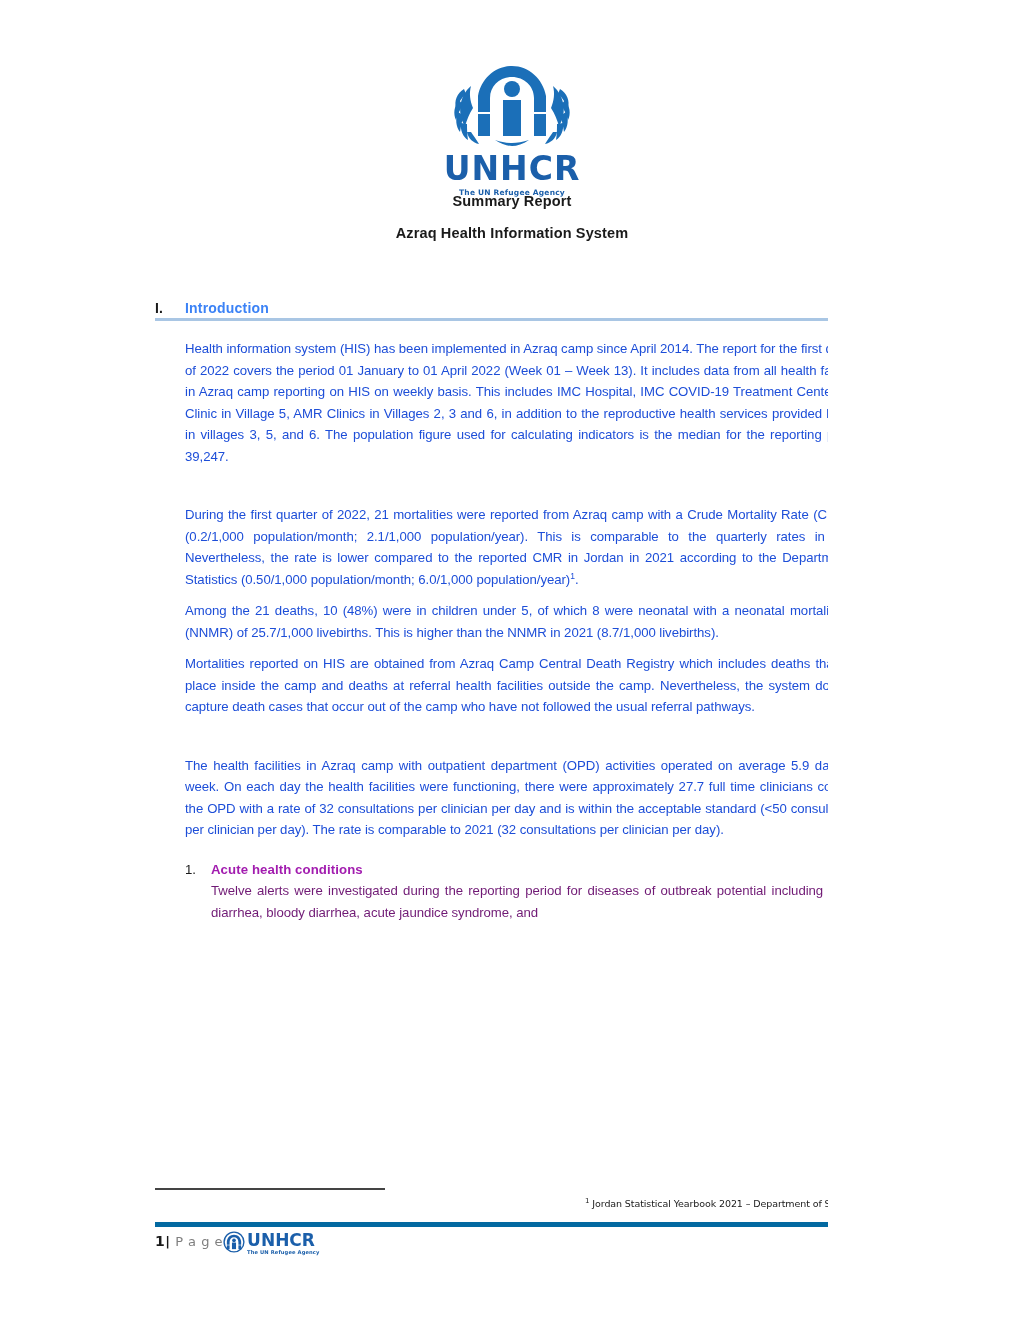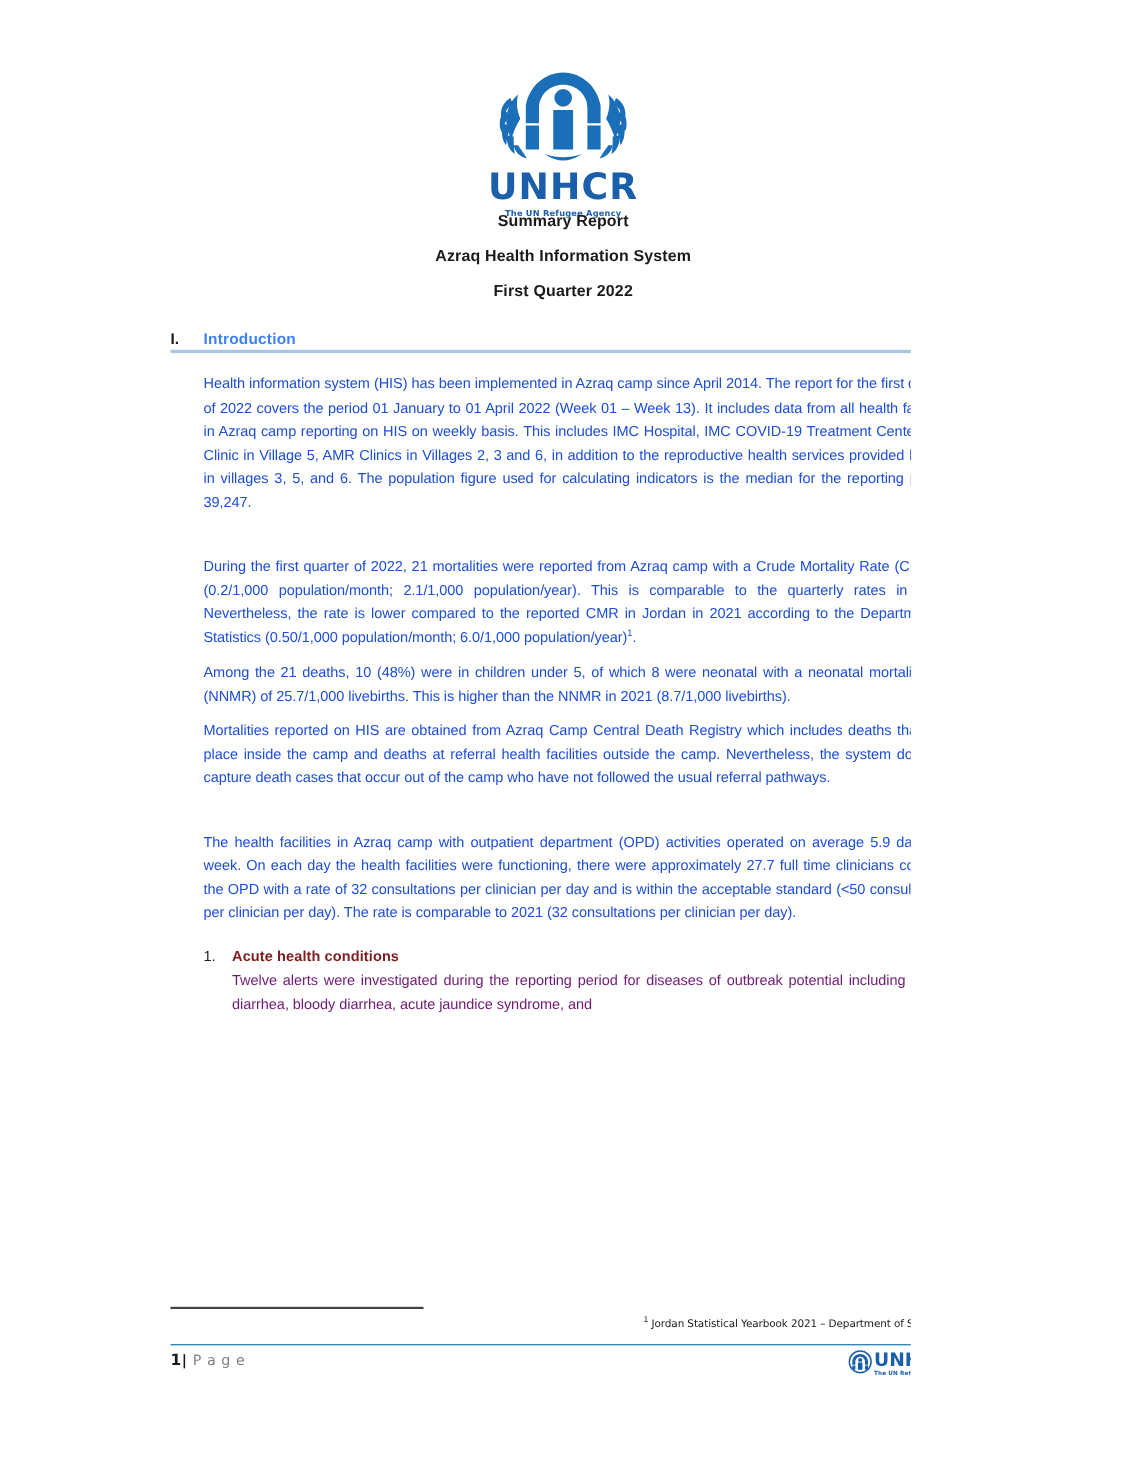--- a/index.html
+++ b/index.html
@@ -122,21 +122,21 @@
     flex: 0 0 26px;
     font-size: 13.2px;
     line-height: 21.5px;
     color: #1a1a1a;
   }
   .num-body { flex: 1 1 auto; }
   .num-title {
     font-size: 13.2px;
     font-weight: bold;
     line-height: 21.5px;
-    color: #7f1d1d;
+    color: #a21caf;
     letter-spacing: 0.1px;
   }
   .num-text {
     font-size: 13.2px;
     line-height: 21.5px;
     text-align: justify;
     color: #701a75;
     letter-spacing: -0.05px;
   }
 
@@ -165,25 +165,24 @@
     vertical-align: super;
     line-height: 0;
   }
 
   
   .footer {
     position: absolute;
     left: 155px;
     top: 1222px;
     width: 712px;
-    border-top: 1px solid #0369a1;
+    border-top: 5px solid #0369a1;
     padding-top: 6px;
     display: flex;
     align-items: flex-start;
-    justify-content: space-between;
   }
   .page-num {
     font-family: "DejaVu Sans", sans-serif;
     font-size: 13px;
     color: #7f7f7f;
     letter-spacing: 0.5px;
   }
   .page-num .pg {
     font-weight: bold;
     color: #1a1a1a;
@@ -256,21 +255,20 @@
         </g>
       </svg>
     </div>
     <div class="logo-wordmark">UNHCR</div>
     <div class="logo-tagline">The UN Refugee Agency</div>
   </div>
 
   <div class="title-block">
     <div class="title-line">Summary Report</div>
     <div class="title-line">Azraq Health Information System</div>
-    <div class="title-line">First Quarter 2022</div>
   </div>
 
   <div class="content">
 
     <div class="section-head">
       <span class="section-num">I.</span>
       <span class="section-title">Introduction</span>
     </div>
     <div class="sec-gap-1"></div>
     <p class="para">Health information system (HIS) has been implemented in Azraq camp since April 2014. The report for the first quarter of 2022 covers the period 01 January to 01 April 2022 (Week 01 – Week 13). It includes data from all health facilities in Azraq camp reporting on HIS on weekly basis. This includes IMC Hospital, IMC COVID-19 Treatment Center, IMC Clinic in Village 5, AMR Clinics in Villages 2, 3 and 6, in addition to the reproductive health services provided by IRC in villages 3, 5, and 6. The population figure used for calculating indicators is the median for the reporting period; 39,247.</p>

